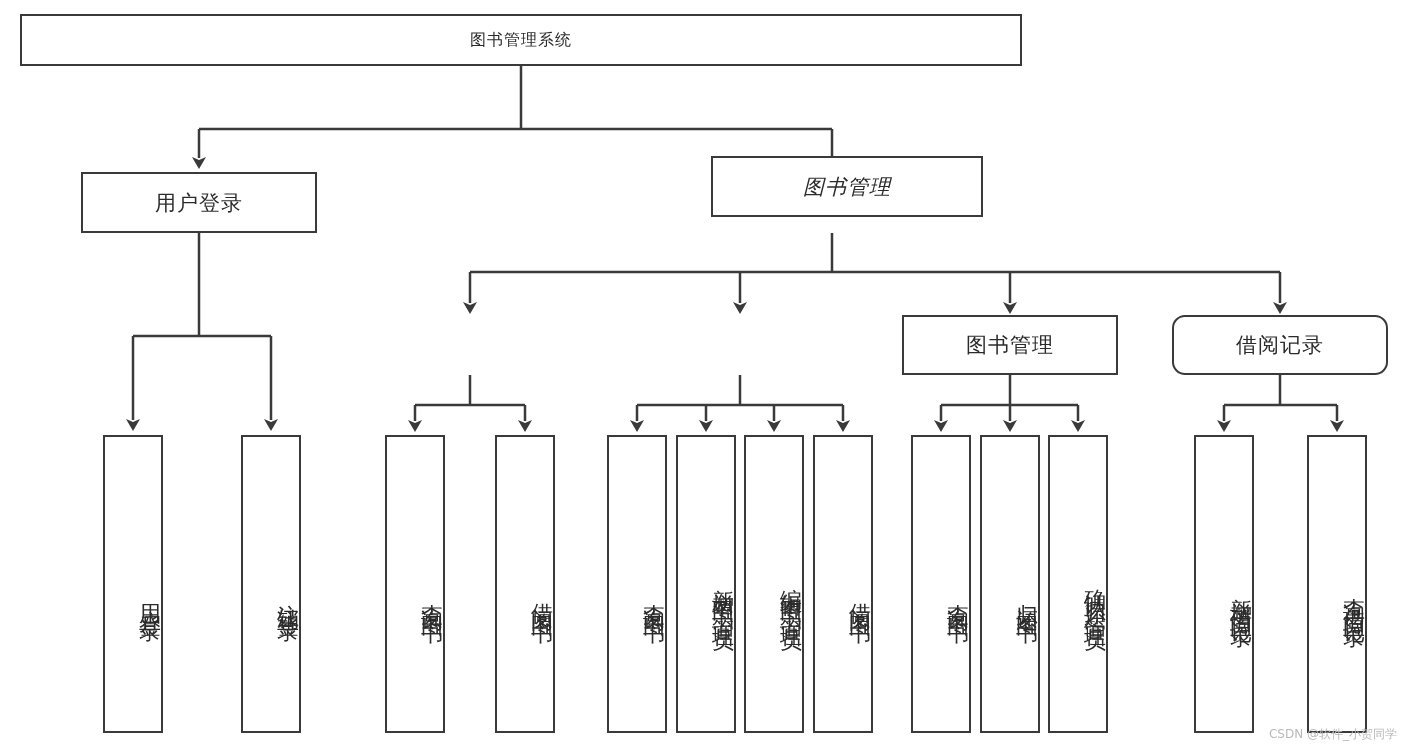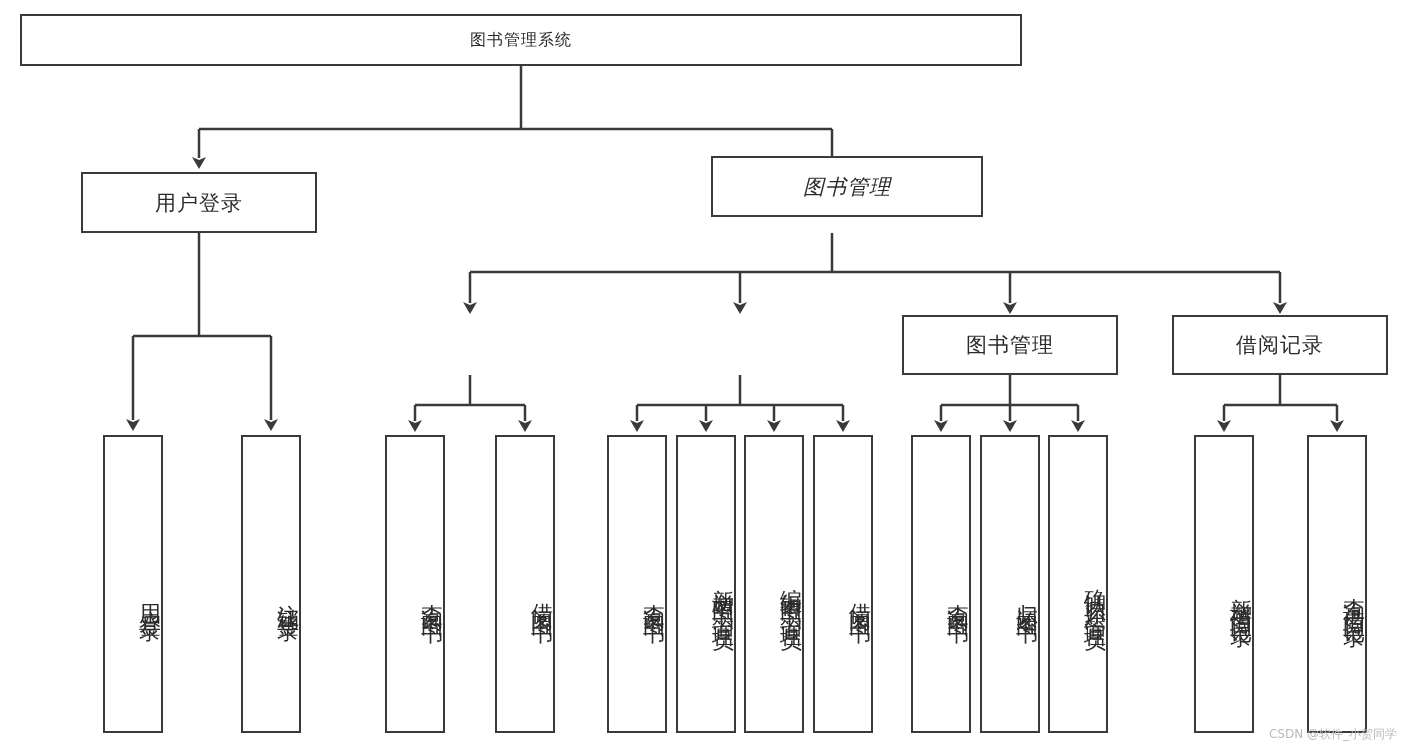--- a/index.html
+++ b/index.html
@@ -129,21 +129,21 @@
   <div class="node node-h" style="left:81px; top:172px; width:236px; height:61px;">
     <span>用户登录</span>
   </div>
   <div class="node node-h" style="left:711px; top:156px; width:272px; height:61px;font-style:italic;">
     <span>图书管理</span>
   </div>
 
   <div class="node node-h" style="left:902px; top:315px; width:216px; height:60px;">
     <span>图书管理</span>
   </div>
-  <div class="node node-h" style="left:1172px; top:315px; width:216px; height:60px;">
+  <div class="node node-h" style="left:1172px; top:315px; width:216px; height:60px;border-radius:13px;">
     <span>借阅记录</span>
   </div>
 
   <div class="node node-v" style="left:103px; top:435px; width:60px; height:298px;">
     <span>用户登录</span>
   </div>
   <div class="node node-v" style="left:241px; top:435px; width:60px; height:298px;">
     <span>注销登录</span>
   </div>
 

